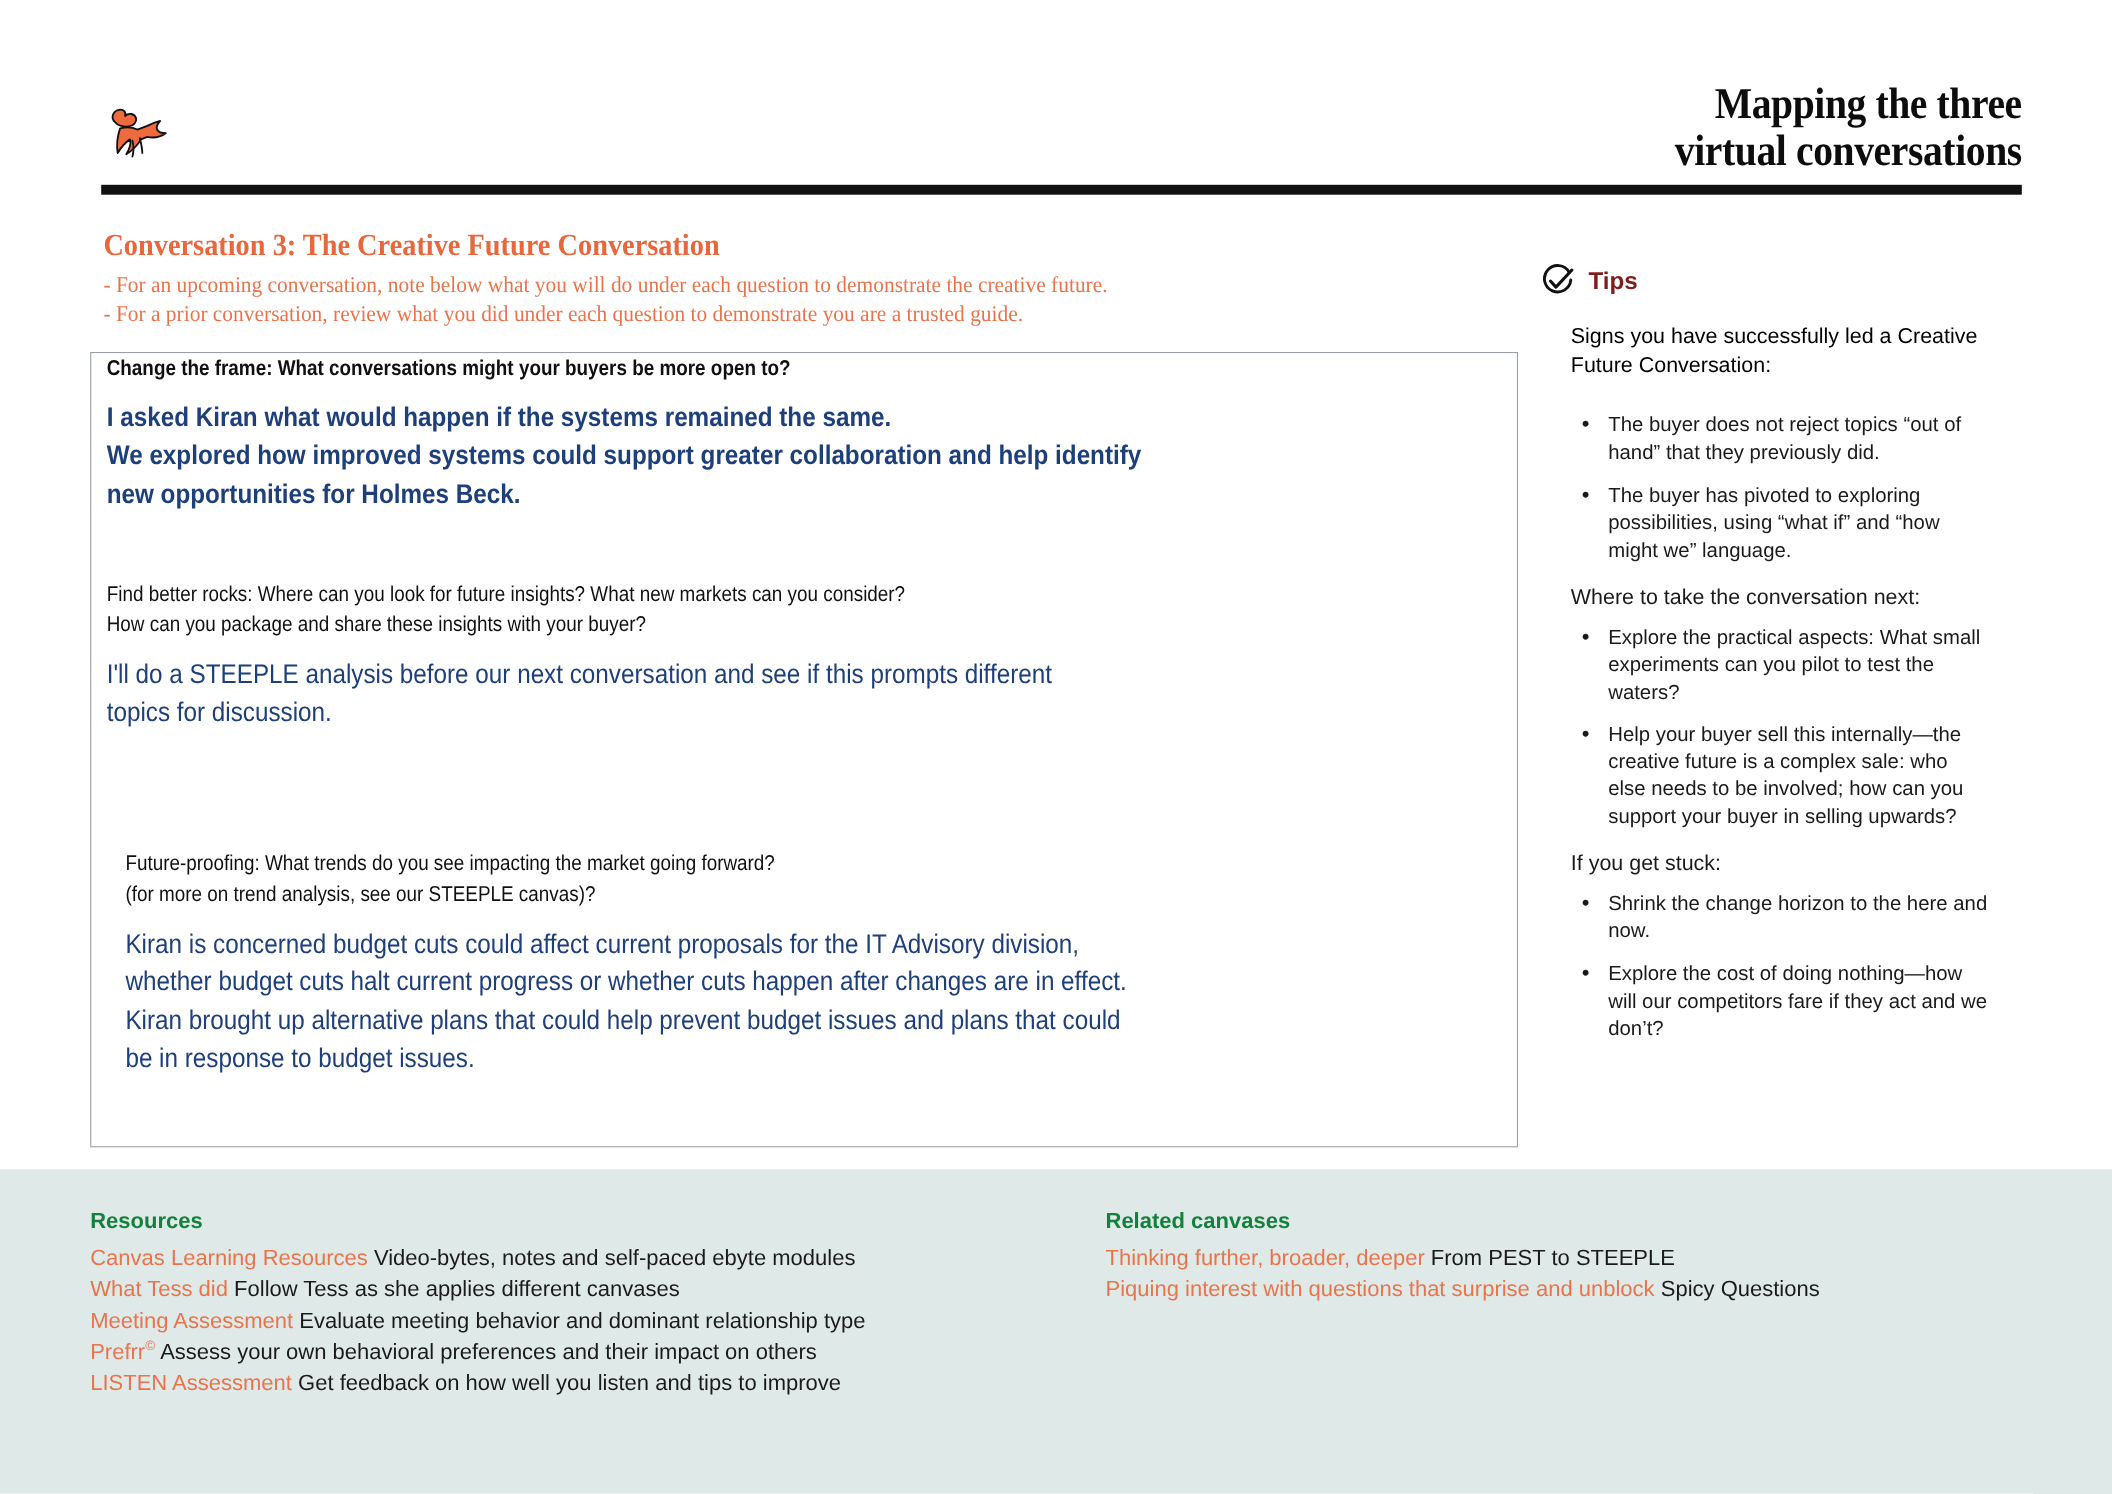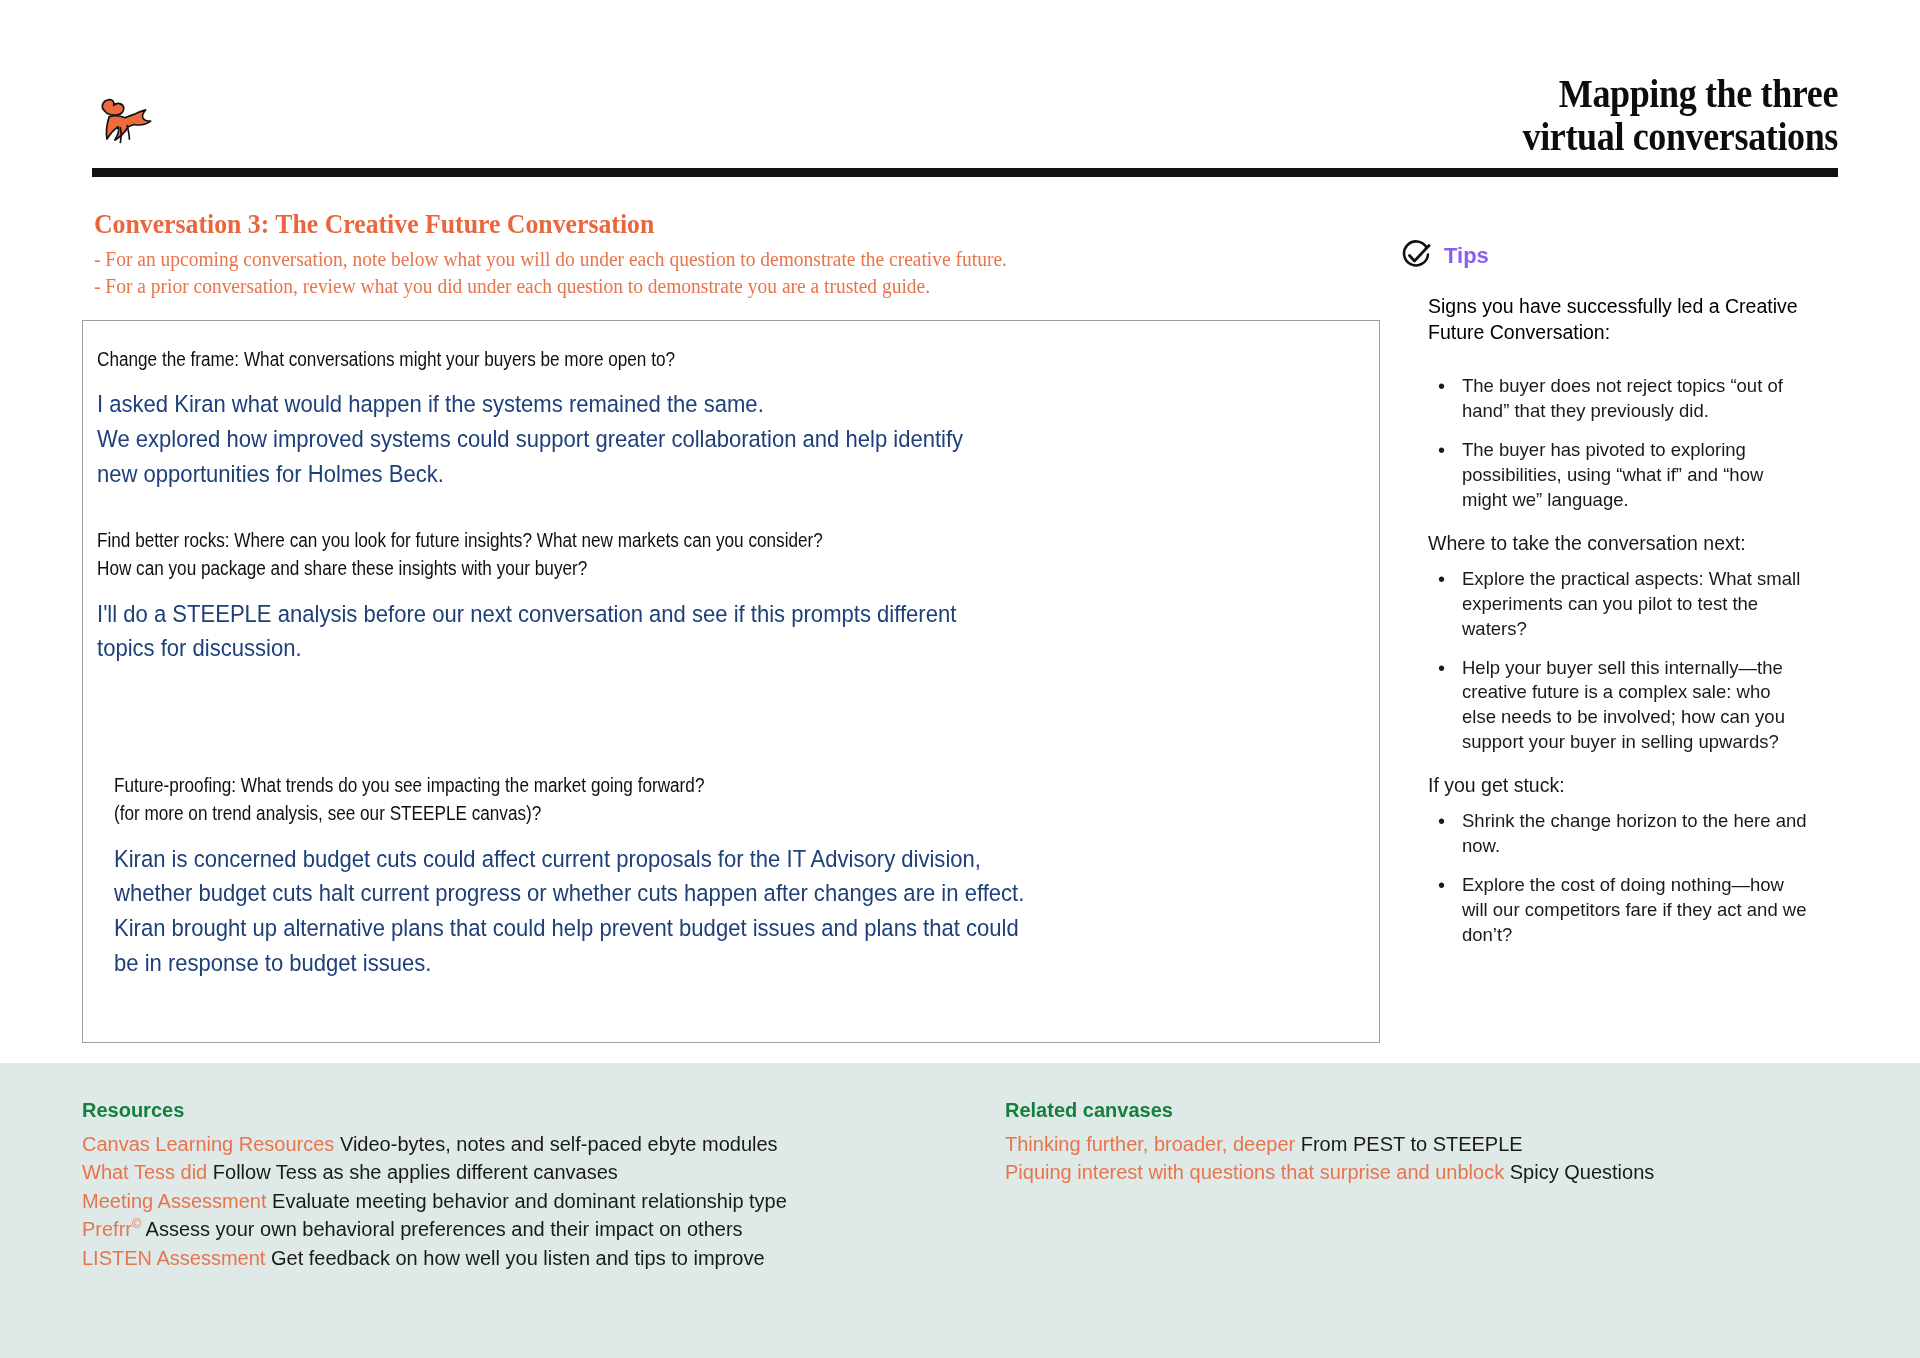--- a/index.html
+++ b/index.html
@@ -139,21 +139,21 @@
   .tips-head {
     display: flex;
     align-items: center;
     gap: 12px;
     margin-bottom: 22px;
   }
   .tips-icon { width: 32px; height: 32px; flex: none; }
   .tips-title {
     font-size: 22px;
     font-weight: bold;
-    color: #8b5cf6;
+    color: #7f1d1d;
   }
   .tips-lead {
     font-size: 19.5px;
     line-height: 1.33;
     color: #000000;
     margin: 0 0 28px 28px;
   }
   .tips-list {
     margin: 0 11px 18px 0;
     padding-left: 62px;
@@ -240,21 +240,21 @@
   </div>
 
   <div class="main">
     <div class="section-title">Conversation 3: The Creative Future Conversation</div>
     <div class="section-sub">- For an upcoming conversation, note below what you will do under each question to demonstrate the creative future.</div>
     <div class="section-sub">- For a prior conversation, review what you did under each question to demonstrate you are a trusted guide.</div>
   </div>
 
   <div class="answer-box">
 
-    <div class="qa-block" style="top:24px;">
+    <div class="qa-block" style="top:0;font-weight:bold;">
       <div class="q-text">
         <div>Change the frame: What conversations might your buyers be more open to?</div>
       </div>
       <div class="a-text">
         <div>I asked Kiran what would happen if the systems remained the same.</div>
         <div>We explored how improved systems could support greater collaboration and help identify</div>
         <div>new opportunities for Holmes Beck.</div>
       </div>
     </div>
 

